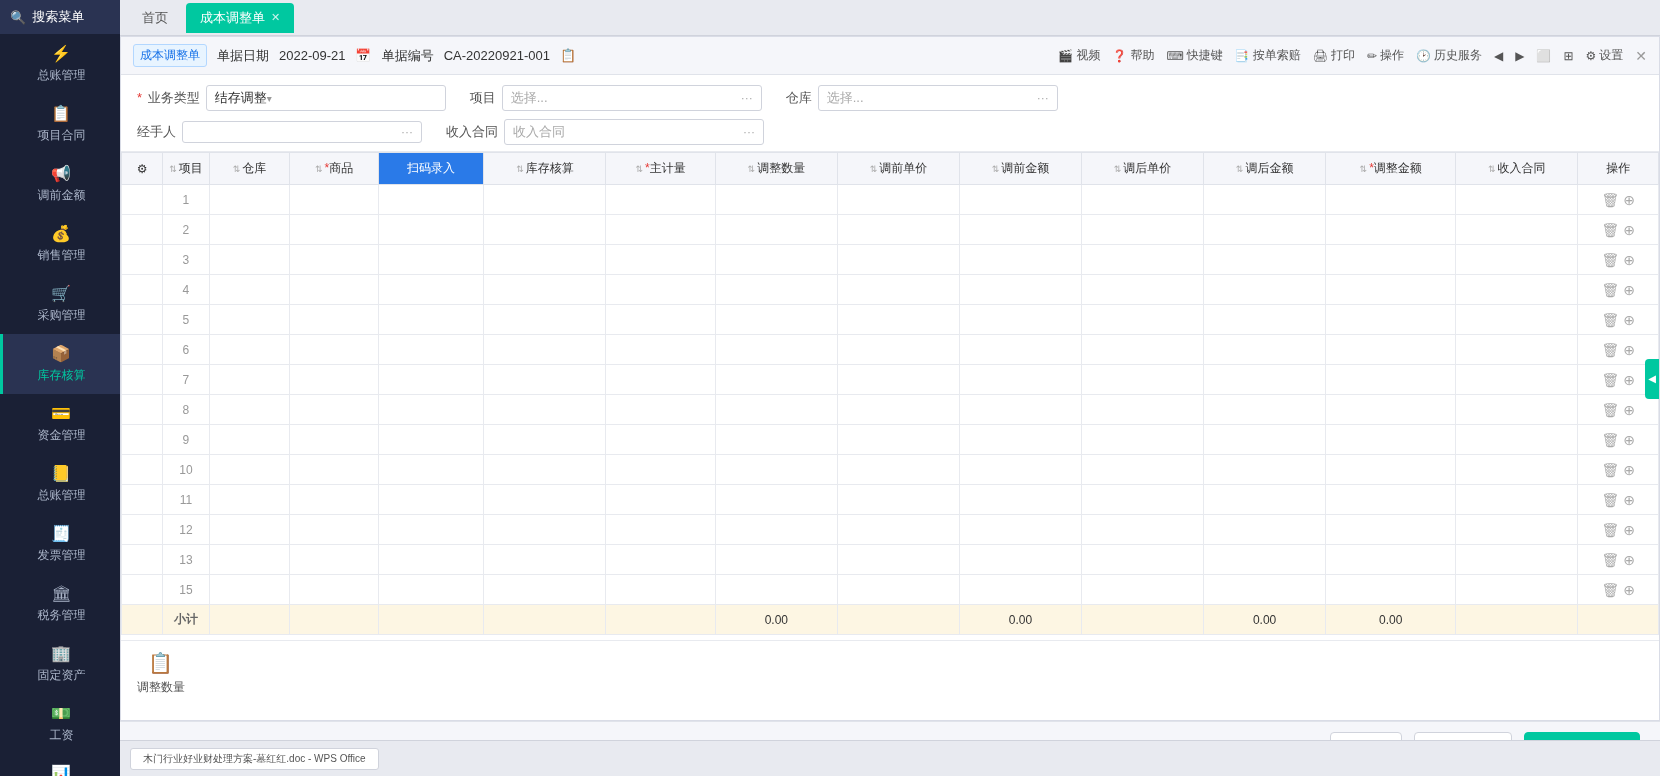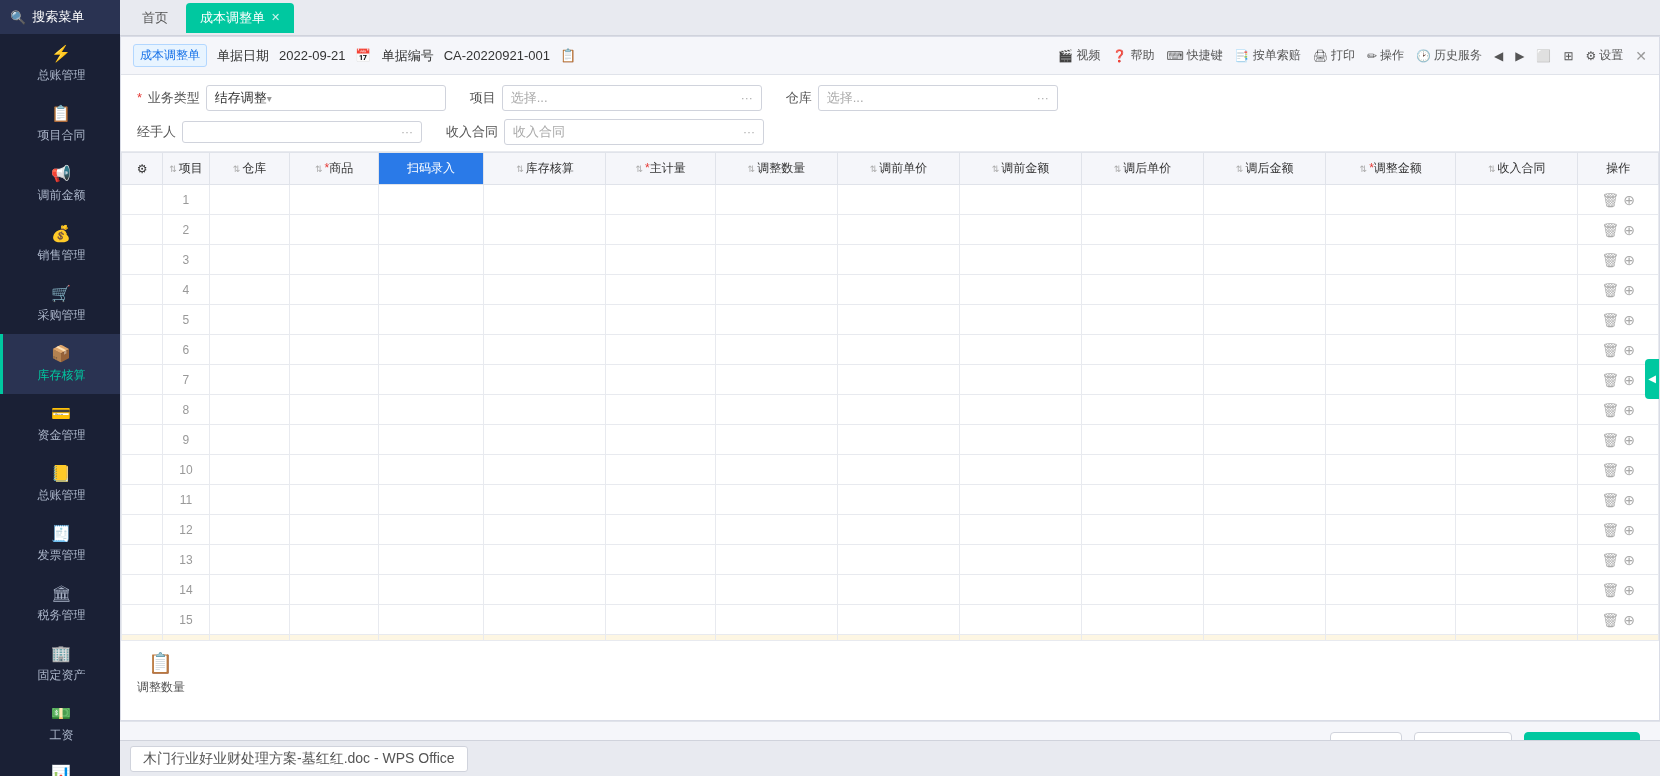--- a/index.html
+++ b/index.html
@@ -299,21 +299,21 @@
       display: flex;
       align-items: center;
       padding: 0 10px;
       gap: 8px;
     }
     .taskbar-item {
       background: #fff;
       border: 1px solid #d0d3dc;
       border-radius: 3px;
       padding: 3px 12px;
-      font-size: 14px;
+      font-size: 10px;
       color: #555;
       cursor: pointer;
       white-space: nowrap;
     }
 
     
     ::-webkit-scrollbar { width: 6px; height: 6px; }
     ::-webkit-scrollbar-track { background: #f0f2f5; }
     ::-webkit-scrollbar-thumb { background: #c0c4cc; border-radius: 3px; }
 
@@ -819,42 +819,20 @@
               <td></td>
               <td>
                 <div class="table-actions">
                   <span class="icon-btn">🗑</span>
                   <span class="icon-btn">⊕</span>
                 </div>
               </td>
             </tr>
             <tr>
               <td></td>
-              <td class="row-num">14</td>
-              <td></td>
-              <td></td>
-              <td></td>
-              <td></td>
-              <td></td>
-              <td></td>
-              <td></td>
-              <td></td>
-              <td></td>
-              <td></td>
-              <td></td>
-              <td></td>
-              <td>
-                <div class="table-actions">
-                  <span class="icon-btn">🗑</span>
-                  <span class="icon-btn">⊕</span>
-                </div>
-              </td>
-            </tr>
-            <tr>
-              <td></td>
               <td class="row-num">15</td>
               <td></td>
               <td></td>
               <td></td>
               <td></td>
               <td></td>
               <td></td>
               <td></td>
               <td></td>
               <td></td>

